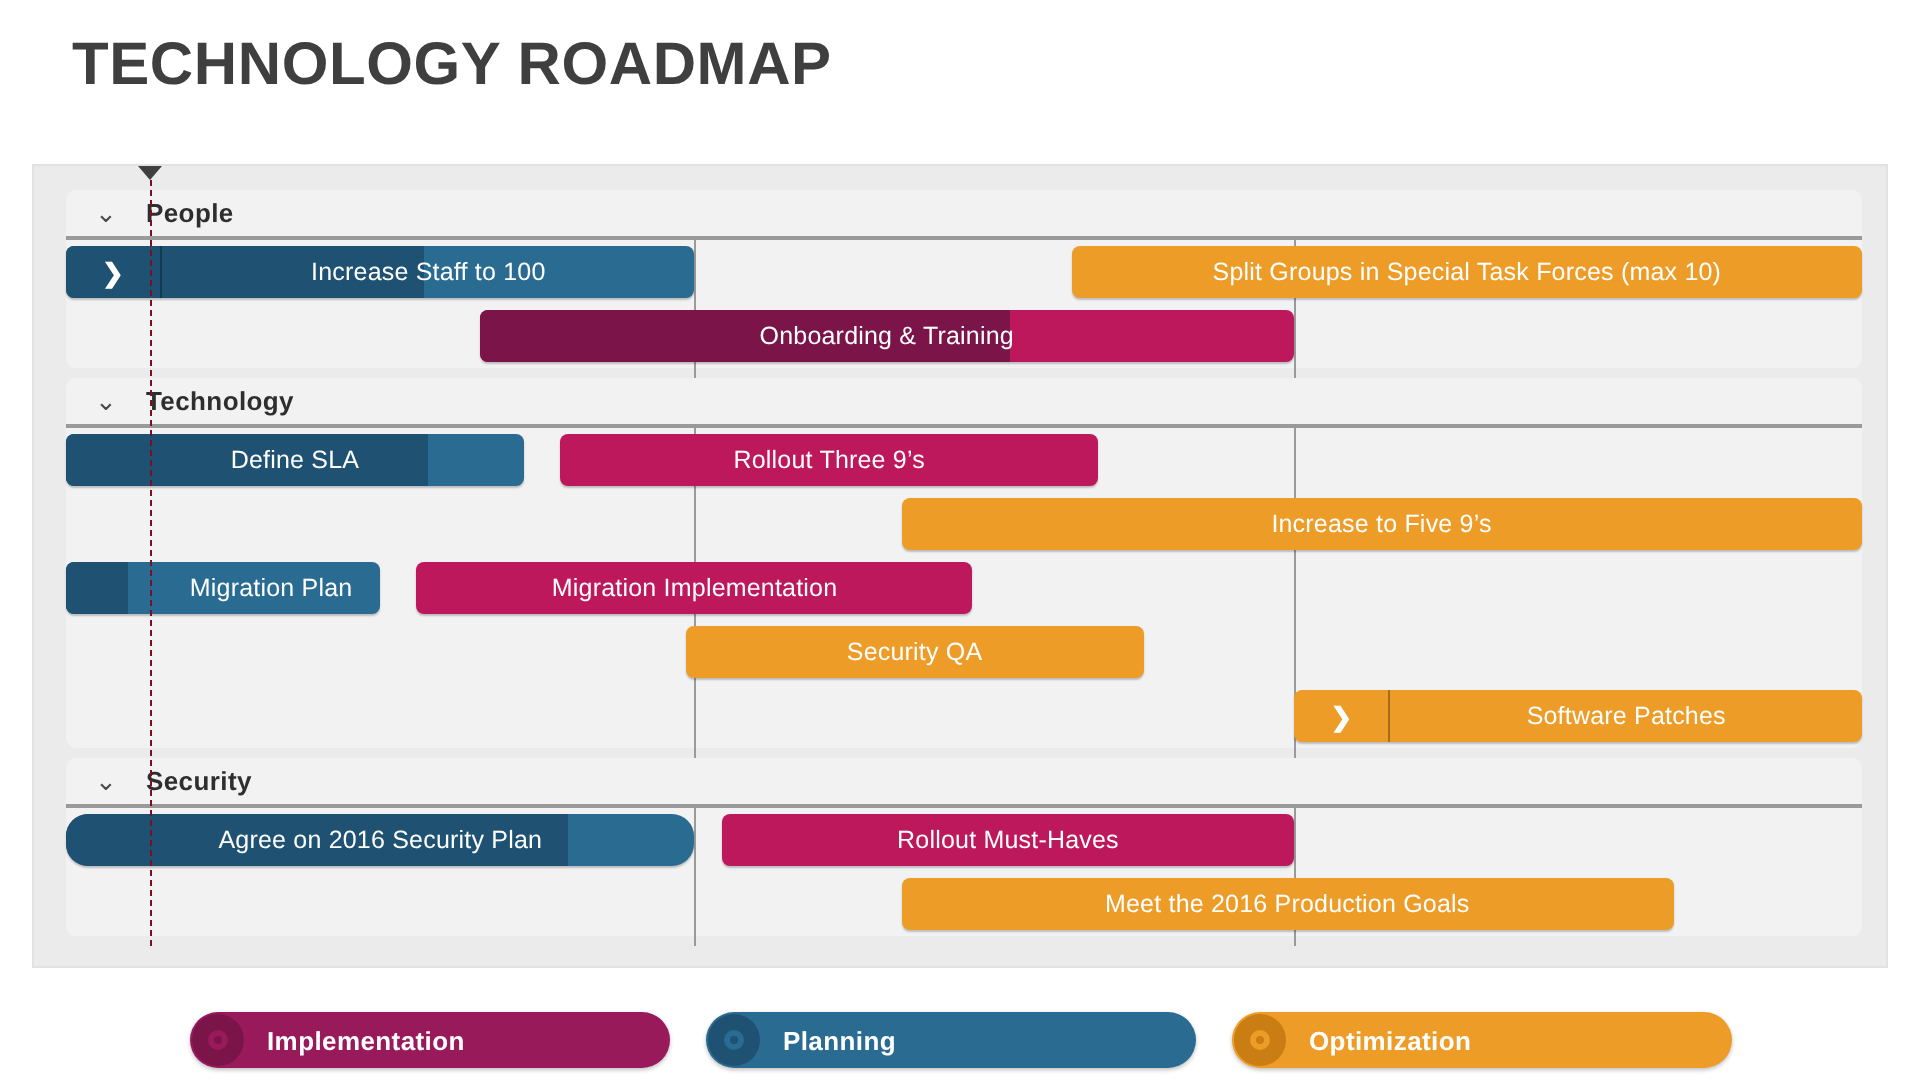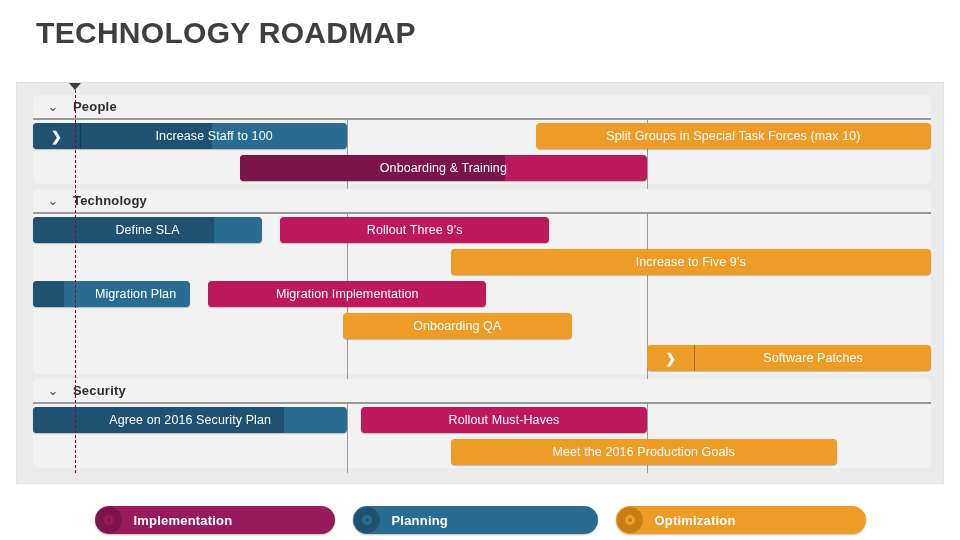--- a/index.html
+++ b/index.html
@@ -200,39 +200,39 @@
                 <div class="bar blue" title="Migration Plan" style="left: 0%; width: 17.5%; padding-left: 48px;">
                   <div class="fill" style="width: 20%;"></div>
                   <div class="label">Migration Plan</div>
                 </div>
                 <div class="bar mag" title="Migration Implementation" style="left: 19.5%; width: 31%;">
                   <div class="label">Migration Implementation</div>
                 </div>
               </div>
               <div class="row">
                 <div class="bar orange" title="Migration QA" style="left: 34.5%; width: 25.5%;">
-                  <div class="label">Onboarding QA</div>
+                  <div class="label">Security QA</div>
                 </div>
               </div>
               <div class="row">
                 <div class="bar orange" title="Software Patches" style="left: 68.4%; width: 31.6%;">
                   <div class="handle">❯</div>
                   <div class="label">Software Patches</div>
                 </div>
               </div>
             </div>
           </div>
           <div class="group">
             <div class="group-head">
               <span class="chev">⌄</span>
               <span class="group-title">Security</span>
             </div>
             <div class="group-body">
               <div class="row">
-                <div class="bar blue" title="Agree on 2016 Security Plan" style="left: 0%; width: 35%;">
+                <div class="bar blue" title="Agree on 2016 Security Plan" style="left: 0%; width: 35%; border-radius: 11px;">
                   <div class="fill" style="width: 80%;"></div>
                   <div class="label">Agree on 2016 Security Plan</div>
                 </div>
                 <div class="bar mag" title="Rollout Must-Haves" style="left: 36.5%; width: 31.9%;">
                   <div class="label">Rollout Must-Haves</div>
                 </div>
               </div>
               <div class="row">
                 <div class="bar orange" title="Meet the 2016 Production Goals" style="left: 46.5%; width: 43%;">
                   <div class="label">Meet the 2016 Production Goals</div>

